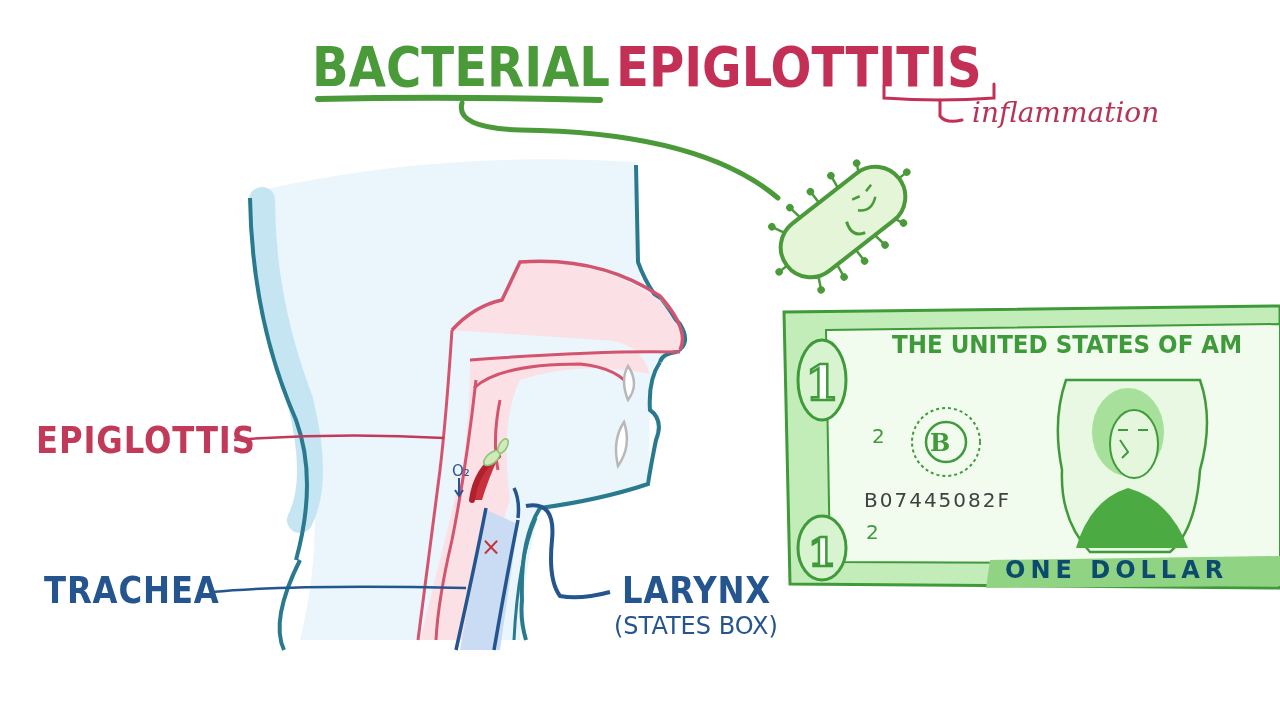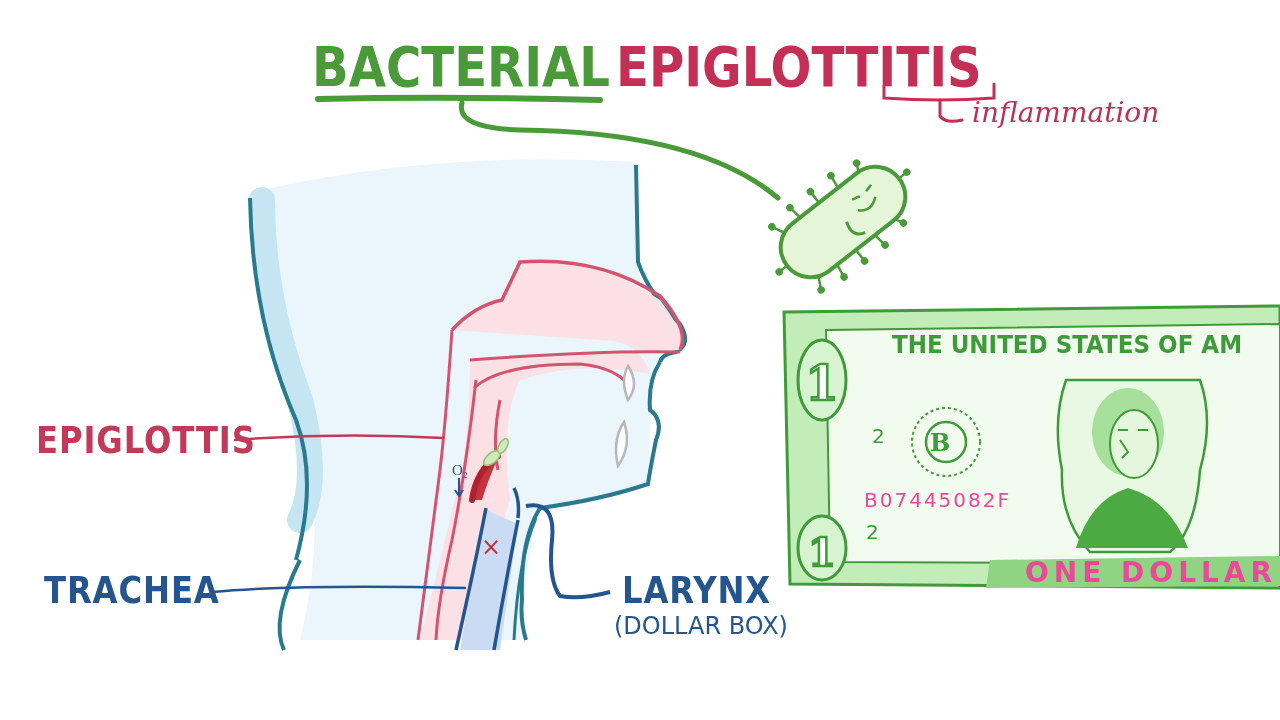--- a/index.html
+++ b/index.html
@@ -9,26 +9,26 @@
   .hand { font-family:"DejaVu Sans", sans-serif; font-weight:bold; letter-spacing:1px; }
   #title-bacterial { left:312px; top:34px; font-size:56px; color:#4a9a3a; transform:scaleX(0.86); transform-origin:left top; letter-spacing:0px; }
   #title-epi { left:616px; top:34px; font-size:56px; color:#c42f55; transform:scaleX(0.86); transform-origin:left top; letter-spacing:0px; }
   #inflammation { left:972px; top:96px; font-size:28px; color:#b83456; font-weight:normal; font-family:"DejaVu Serif", serif; font-style:italic;text-align:center; }
   .label { font-size:38px; transform:scaleX(0.85); transform-origin:left top; }
   #lbl-epiglottis { left:36px; top:418px; color:#c23a5a; }
   #lbl-trachea { left:44px; top:568px; color:#24558f; }
   #lbl-larynx { left:622px; top:568px; color:#24558f; }
   #lbl-voicebox { left:614px; top:612px; color:#24558f; font-size:24px; font-weight:normal; }
   #bill-title { left:892px; top:330px; font-size:25px; color:#3f9a3a; font-weight:bold; white-space:nowrap; transform:scaleX(0.92); transform-origin:left top; }
-  #bill-serial { left:864px; top:488px; font-size:20px; color:#ec4899; letter-spacing:2px; }
+  #bill-serial { left:864px; top:488px; font-size:20px; color:#404040; letter-spacing:2px; }
   #bill-num1 { left:872px; top:424px; font-size:20px; color:#3f9a3a; }
   #bill-num2 { left:866px; top:520px; font-size:20px; color:#3f9a3a; }
-  #bill-bottom { left:1005px; top:556px; font-size:28px; color:#ec4899; letter-spacing:5px; font-weight:bold;margin-left:20px; }
+  #bill-bottom { left:1005px; top:556px; font-size:24px; color:#0c4a6e; letter-spacing:5px; font-weight:bold; }
   #bill-seal-letter { left:930px; top:428px; font-size:24px; color:#3f9a3a; font-family:"DejaVu Serif", serif; font-weight:bold; }
-  #o2 { left:452px; top:462px; font-size:15px; color:#24558f;font-family:Liberation Serif, serif; }
+  #o2 { left:452px; top:462px; font-size:15px; color:#24558f; }
   #xmark { left:481px; top:533px; font-size:24px; color:#c8323f; }
 </style>
 </head>
 <body>
 
 <svg class="abs" style="left:0;top:0" width="1280" height="720">
 
   <g>
     <path d="M318 99 Q 450 96 600 100" stroke="#4a9a3a" stroke-width="6" fill="none" stroke-linecap="round"></path>
     <path d="M462 103 Q 455 128 520 130 Q 700 132 778 198" stroke="#4a9a3a" stroke-width="5" fill="none" stroke-linecap="round"></path>
@@ -136,21 +136,21 @@
   </g>
 </svg>
 
 <div id="title-bacterial" class="abs hand">BACTERIAL</div>
 <div id="title-epi" class="abs hand">EPIGLOTTITIS</div>
 <div id="inflammation" class="abs">inflammation</div>
 
 <div id="lbl-epiglottis" class="abs hand label">EPIGLOTTIS</div>
 <div id="lbl-trachea" class="abs hand label">TRACHEA</div>
 <div id="lbl-larynx" class="abs hand label">LARYNX</div>
-<div id="lbl-voicebox" class="abs">(DOLLAR BOX)</div>
+<div id="lbl-voicebox" class="abs">(STATES BOX)</div>
 <div id="o2" class="abs">O₂</div>
 <div id="xmark" class="abs">×</div>
 
 <div id="bill-title" class="abs">THE UNITED STATES OF AM</div>
 <div id="bill-num1" class="abs">2</div>
 <div id="bill-seal-letter" class="abs">B</div>
 <div id="bill-serial" class="abs">B07445082F</div>
 <div id="bill-num2" class="abs">2</div>
 <div id="bill-bottom" class="abs">ONE DOLLAR</div>
 

